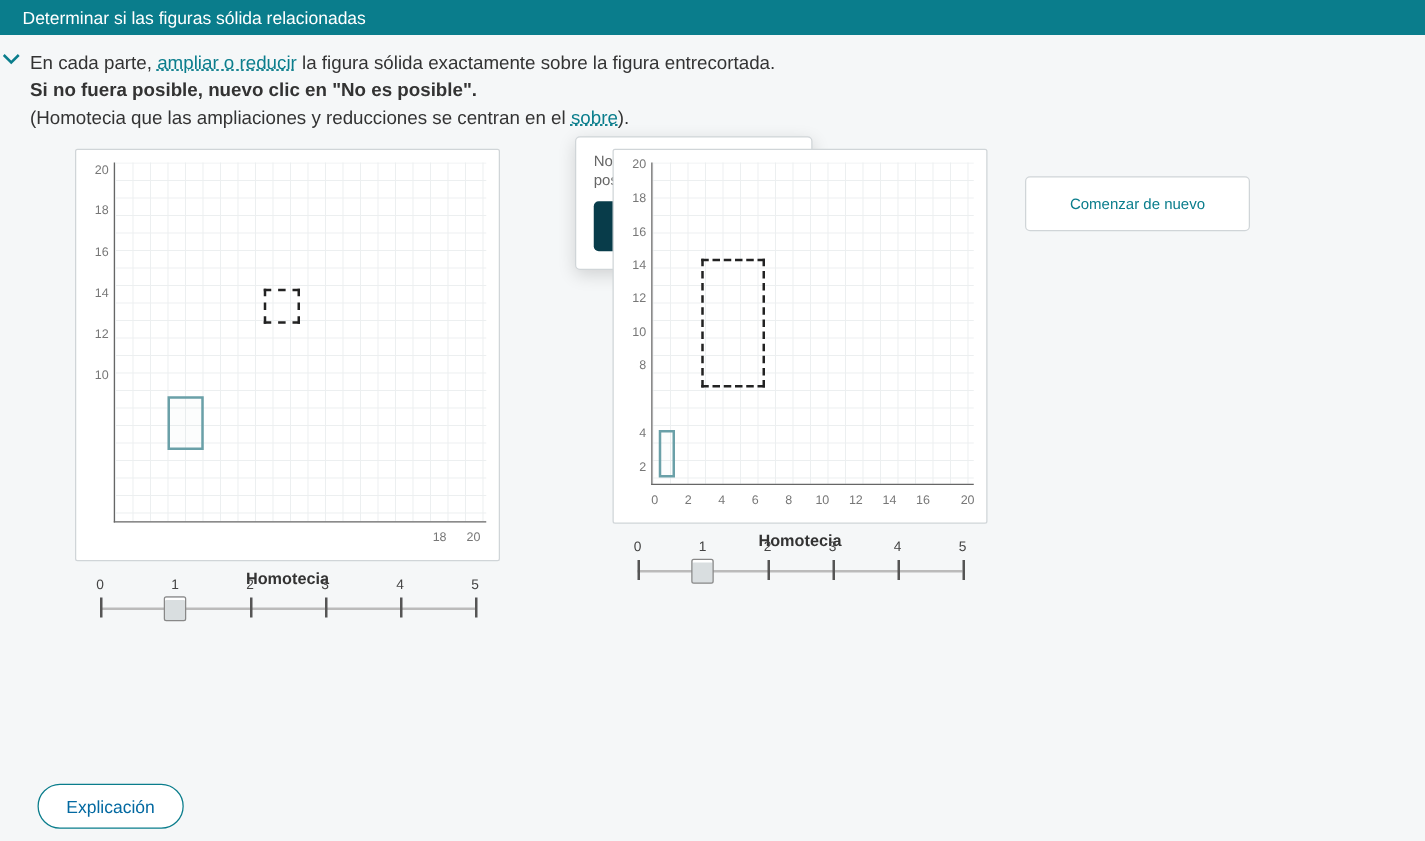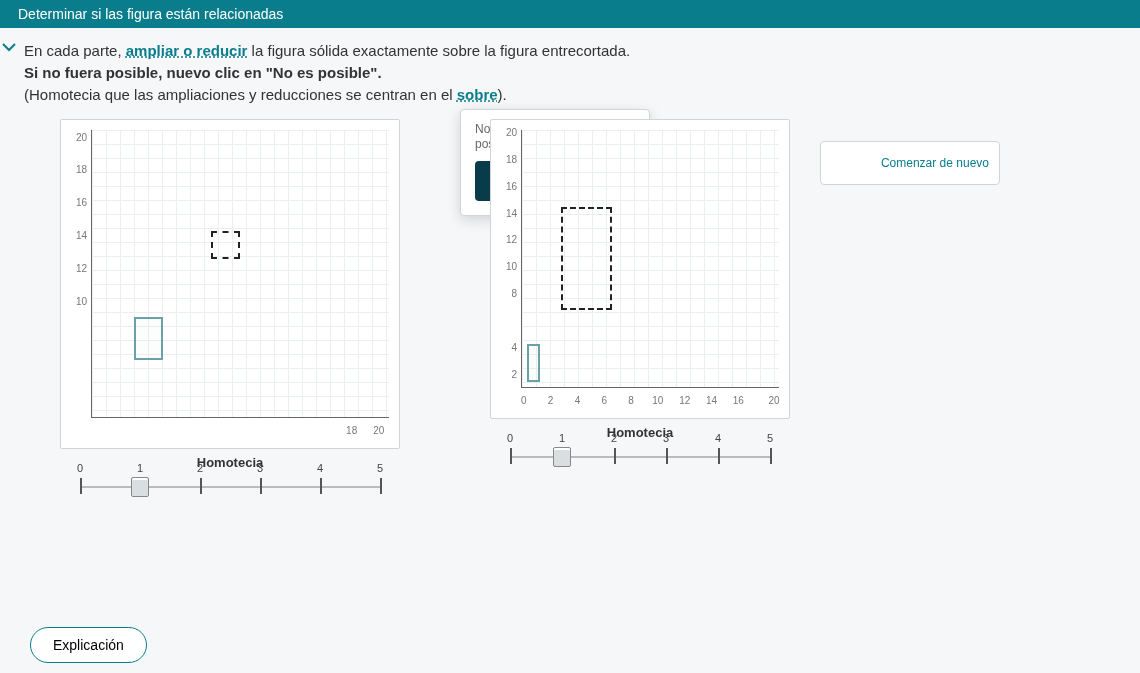--- a/index.html
+++ b/index.html
@@ -29,21 +29,21 @@
   .instructions {
     padding: 12px 20px 8px 24px;
     font-size: 15px;
     line-height: 1.45;
     color: #333;
     position: relative;
   }
   .instructions .line1 { font-weight: 400; }
   .instructions .line2 { font-weight: 600; }
   .instructions .line3 { font-weight: 400; }
-  .link { color: #0a7d8c; text-decoration: underline dotted; font-weight: bold; }
+  .link { color: #0a7d8c; text-decoration: underline dotted; }
   .work-row {
     display: flex;
     gap: 30px;
     padding: 6px 30px 0 60px;
     align-items: flex-start;
   }
   .panel-wrap { position: relative; }
   .graph-panel {
     background: #fff;
     border: 1px solid #d0d5d8;
@@ -138,58 +138,58 @@
     border: none;
   }
   .btn-x { background: #083c4a; }
   .btn-undo { background: #0a7d8c; }
   .restart-card {
     margin-top: 22px;
     background:#fff;
     border:1px solid #d0d5d8;
     border-radius:4px;
     padding: 14px 10px;
-    text-align:right;
+    text-align:center;
     font-size:12px;
     color:#0a7d8c;
     cursor:pointer;
   }
   .right-tools { width: 180px; }
   .footer-bar {
     position: absolute;
     bottom: 0; left: 0; right: 0;
     padding: 10px 30px;
     display: flex; align-items: center; gap: 16px;
     background: linear-gradient(to bottom, rgba(245,247,248,0), #f5f7f8 30%);
   }
   .pill-btn {
     border-radius: 22px;
     padding: 9px 22px;
     font-size: 14px;
     cursor: pointer;
     border: 1px solid #0a7d8c;
   }
-  .pill-outline { background:#fff; color:#000000;margin-top:32px; }
+  .pill-outline { background:#fff; color:#0369a1;margin-top:32px; }
   .pill-solid { background:#0a7d8c; color:#fff; border-color:#0a7d8c; }
   .copyright {
     position:absolute; right:20px; bottom:46px;
     font-size:10px; color:#7a8a90;
   }
   .copyright a { color:#7a8a90; text-decoration:none; margin:0 3px;}
   .cursor-hand {
     position:absolute;
     width:18px; height:22px;
     pointer-events:none;
   }
 </style>
 </head>
 <body>
 
 <div class="header-bar">
-  <span>Determinar si las figura están relacionadas</span>
+  <span>Determinar si las figuras sólida relacionadas</span>
 </div>
 
 <div class="chevron">
   <svg width="16" height="16" viewBox="0 0 16 16">
       <path d="M2 5 L8 11 L14 5" fill="none" stroke="#0a7d8c" stroke-width="2"></path>
     </svg>
 </div>
 
 <div class="instructions">
   <div class="line1">

